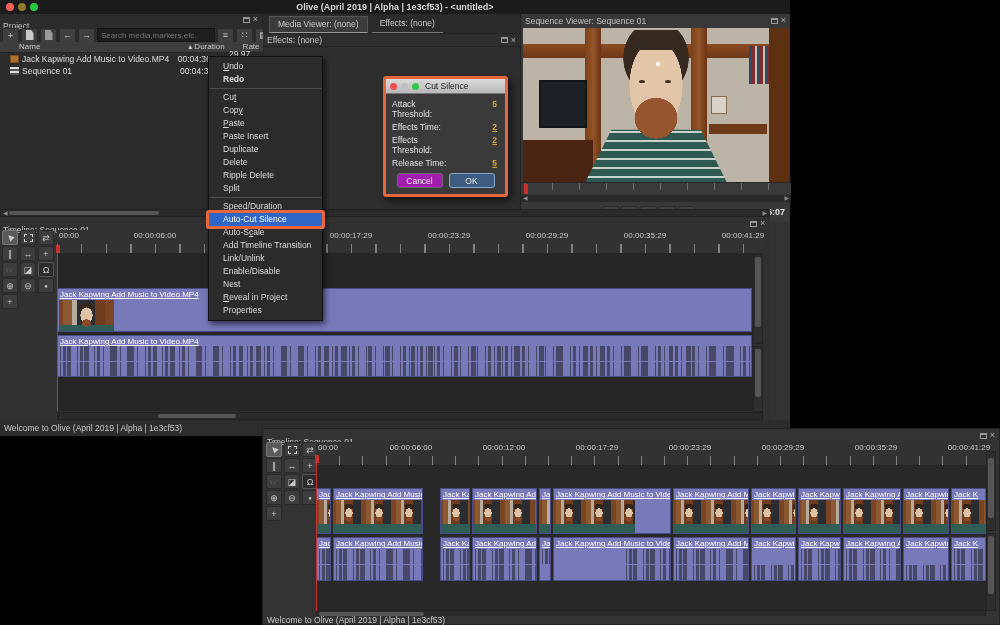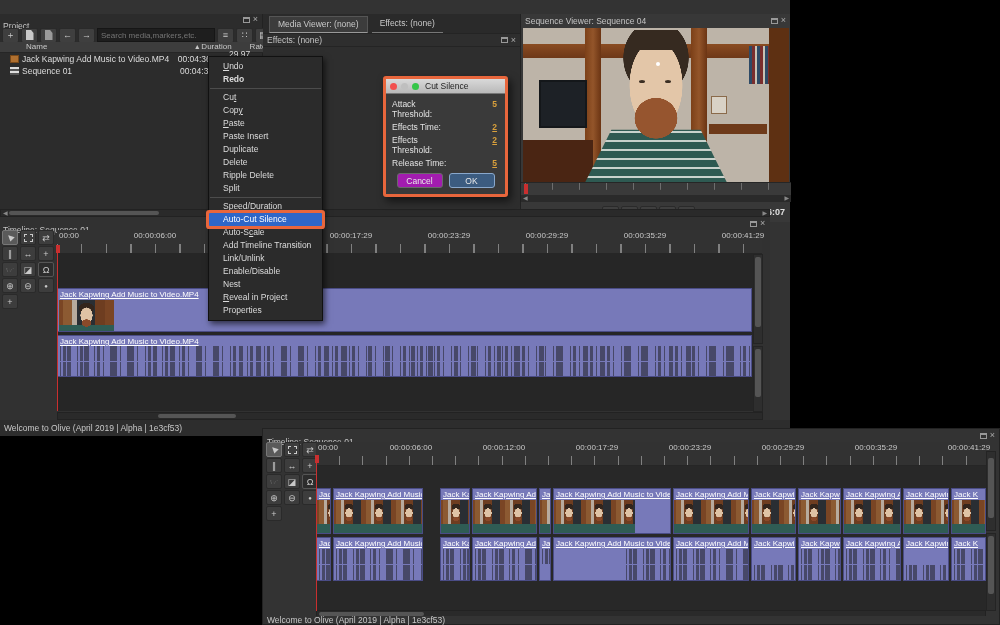--- a/index.html
+++ b/index.html
@@ -130,20 +130,26 @@
   .dbuttons { display:flex; justify-content:center; gap:6px; padding:4px 0 6px; }
   .dbtn { width:46px; height:15px; font-size:8.5px; color:#e8e8e8; background:#a21caf; border:1px solid #6a6a6a;
       border-radius:3px; display:flex; align-items:center; justify-content:center; }
   .dbtn.primary { background:#3c5c80; border-color:#89a8cc; }
 </style>
 </head>
 <body>
 
 <div id="main-window" class="abs">
 
+  <div class="titlebar abs">
+    <span class="light abs" style="left:6px;background:#ff5f57"></span>
+    <span class="light abs" style="left:18px;background:#8f7a2e"></span>
+    <span class="light abs" style="left:30px;background:#28c840"></span>
+    <div class="title">Olive (April 2019 | Alpha | 1e3cf53) - &lt;untitled&gt;</div>
+  </div>
 
   <div id="project" class="abs">
     <div class="abs" style="left:3px;top:1px"><span class="panel-title">Project</span></div>
     <div class="corner-icons abs" style="right:4px;top:2px">
       <span class="float-ico"></span>
       <span class="close-ico">×</span>
     </div>
     <div class="proj-toolbar abs">
       <div class="tbtn">＋</div>
       <div class="tbtn">
@@ -153,21 +159,21 @@
           <span class="page-ico" style="background:#9a9a9a"></span>
         </div>
       <div class="tbtn">←</div>
       <div class="tbtn">→</div>
       <input id="search-box" placeholder="Search media,markers,etc." style="">
       <div class="tbtn">≡</div>
       <div class="tbtn">∷</div>
       <div class="tbtn">▤</div>
     </div>
     <div class="col-header abs">
-      <span style="margin-left:26px">Name</span>
+      <span style="margin-left:19px">Name</span>
       <span style="margin-left:148px">▴</span>
       <span style="margin-left:2px">Duration</span>
       <span style="margin-left:18px">Rate</span>
     </div>
     <div class="abs" style="left:0;top:39px;width:263px">
       <div class="proj-row">
         <span class="film-ico"></span>
         <span style="width:158px;overflow:hidden;white-space:nowrap">Jack Kapwing Add Music to Video.MP4</span>
         <span style="width:52px">00:04:36:07</span>
         <span>29.97 FP</span>
@@ -189,21 +195,21 @@
       <span class="panel-title">Effects: (none)</span>
       <span class="corner-icons">
         <span class="float-ico"></span>
         <span class="close-ico">×</span>
       </span>
     </div>
   </div>
 
   <div id="viewer" class="abs">
     <div class="vhead">
-      <span class="panel-title">Sequence Viewer: Sequence 04</span>
+      <span class="panel-title">Sequence Viewer: Sequence 01</span>
       <span class="corner-icons">
         <span class="float-ico"></span>
         <span class="close-ico">×</span>
       </span>
     </div>
     <div id="vimage" class="abs">
       <div class="abs wood-beam-h" style="left:0;top:16px;width:266px;height:14px"></div>
       <div class="abs wood-post" style="left:62px;top:0;width:16px;height:154px"></div>
       <div class="abs wood-post" style="left:168px;top:0;width:16px;height:154px"></div>
       <div class="abs wood-post" style="left:246px;top:0;width:20px;height:154px;background:#5e3012"></div>

